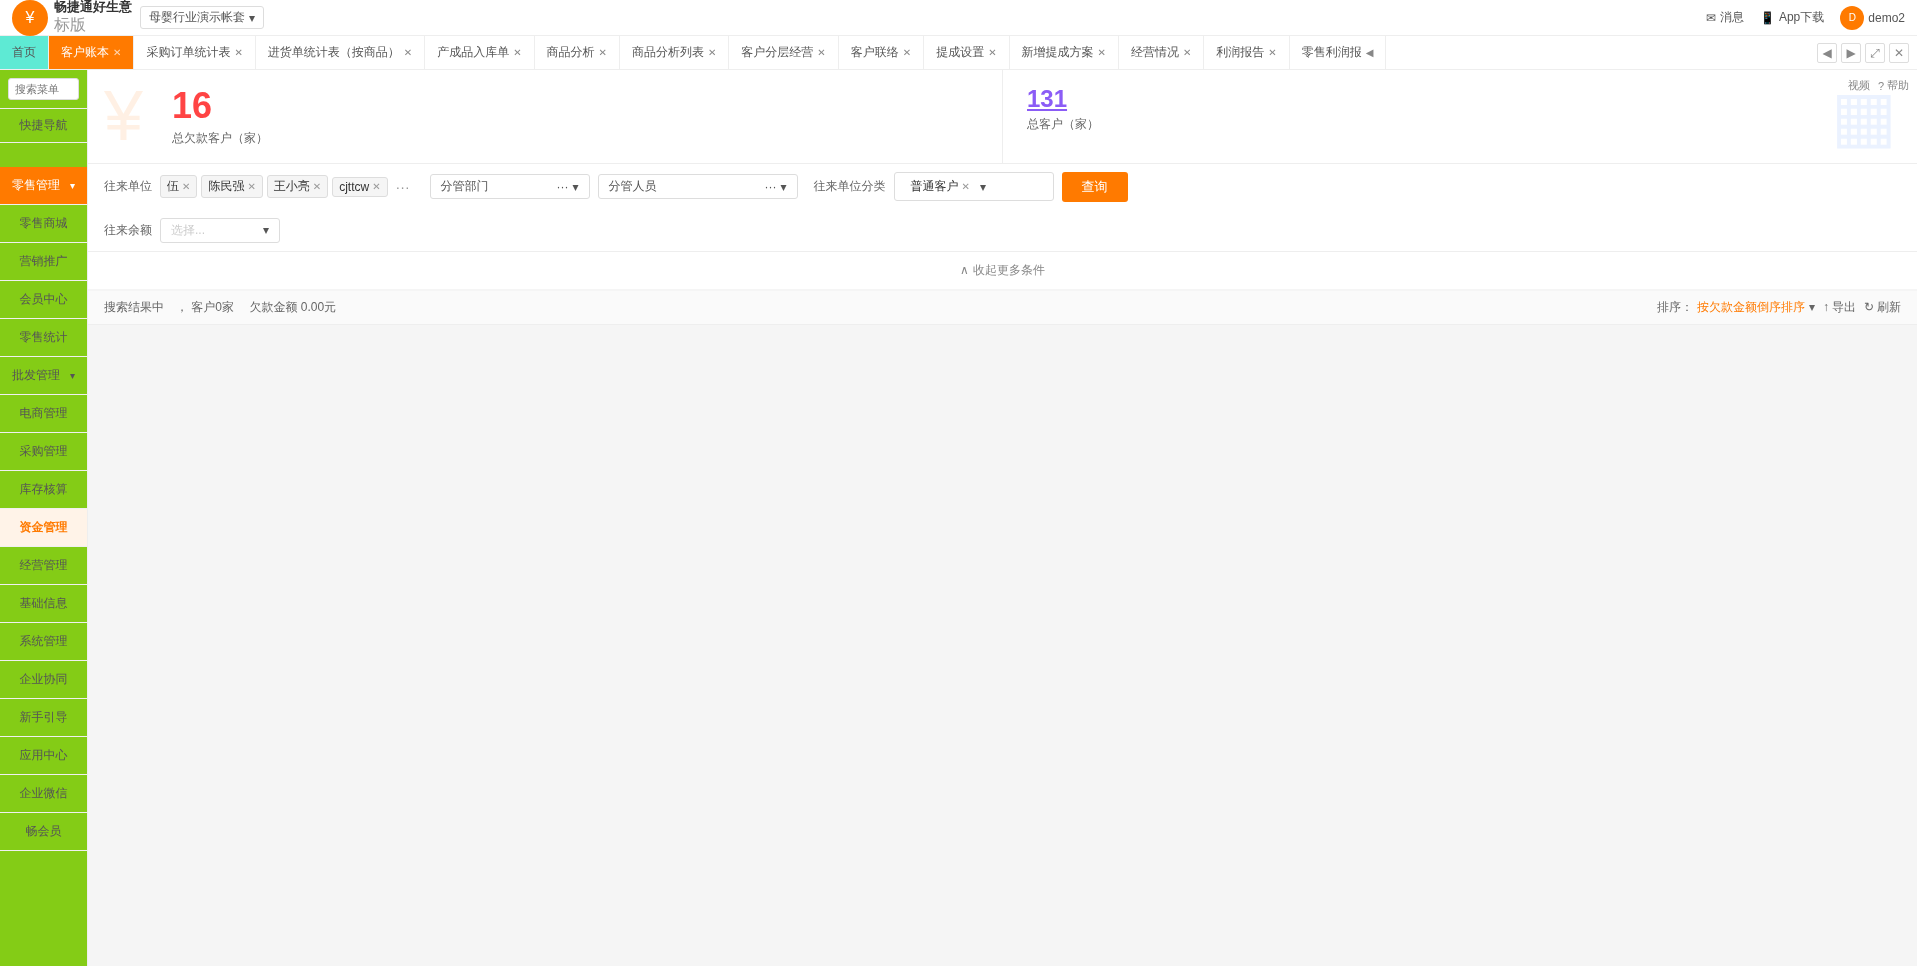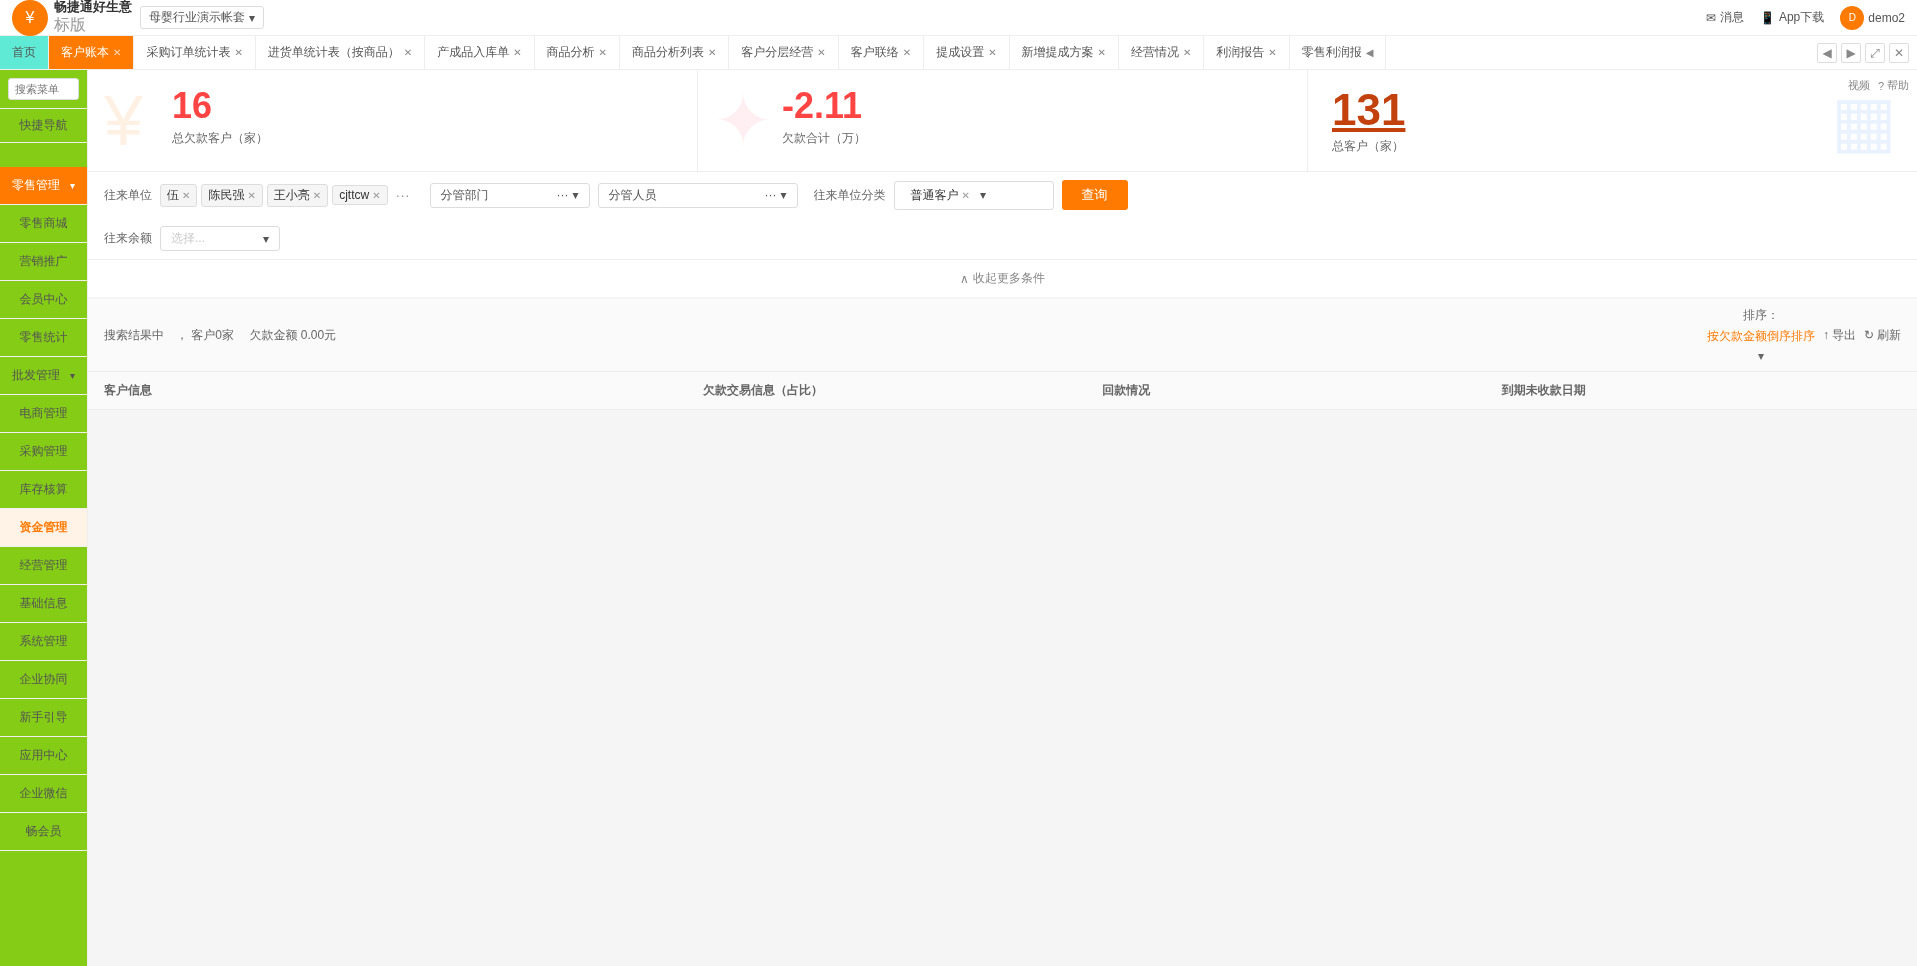--- a/index.html
+++ b/index.html
@@ -52,21 +52,21 @@
     .filter-more { color: #999; cursor: pointer; font-size: 14px; padding: 0 4px; }
     .filter-select { display: inline-flex; align-items: center; gap: 4px; padding: 3px 10px; border: 1px solid #ddd; border-radius: 3px; font-size: 12px; color: #555; background: #fff; cursor: pointer; min-width: 160px; }
     .filter-select-wide { min-width: 200px; }
     .collapse-btn { display: flex; align-items: center; gap: 4px; font-size: 12px; color: #888; cursor: pointer; padding: 4px 8px; }
 
     
     .result-bar { background: #fafafa; padding: 8px 16px; display: flex; align-items: center; justify-content: space-between; border-bottom: 1px solid #eee; }
     .result-info { font-size: 12px; color: #666; }
     .result-info span { margin-right: 12px; }
     .result-actions { display: flex; align-items: center; gap: 8px; font-size: 12px; color: #666; }
-    .sort-select { display: flex; align-items: center; gap: 4px; flex-direction: column; }
+    .sort-select { display: flex; align-items: center; gap: 4px; }
     .action-btn { display: flex; align-items: center; gap: 3px; cursor: pointer; color: #666; }
 
     
     .table-container { background: #fff; }
     .table-header { display: flex; padding: 10px 16px; border-bottom: 1px solid #eee; background: #fafafa; }
     .table-col { flex: 1; font-size: 12px; color: #666; font-weight: bold; }
     .table-col:first-child { flex: 1.5; }
 
     
     .empty-state { display: flex; flex-direction: column; align-items: center; justify-content: center; padding: 80px 20px; }
@@ -245,27 +245,22 @@
 
   <div class="content">
 
     <div class="stats-bar">
       <div class="stat-item" style="position:relative;">
         <div style="position:absolute;left:16px;top:50%;transform:translateY(-50%);opacity:0.1;font-size:70px;color:#ff7a00;">¥</div>
         <div class="stat-number" style="color:#ff4444;font-size:36px;font-weight:bold;padding-left:60px;">16</div>
         <div class="stat-label" style="padding-left:60px;">总欠款客户（家）</div>
       </div>
       <div class="stat-item" style="position:relative;">
-        <div style="position:absolute;left:16px;top:50%;transform:translateY(-50%);opacity:0.08;font-size:70px;color:#ff4466;">✦</div>
-        <div class="stat-number" style="color:#ff4444;font-size:36px;font-weight:bold;padding-left:60px;">-2.11</div>
-        <div class="stat-label" style="padding-left:60px;">欠款合计（万）</div>
-      </div>
-      <div class="stat-item" style="position:relative;">
         <div style="position:absolute;right:20px;top:50%;transform:translateY(-50%);opacity:0.1;font-size:70px;color:#4488ff;">▦</div>
-        <div class="stat-number black" style="color:#c2410c;font-size:44px;font-weight:bold;text-decoration:underline;">131</div>
+        <div class="stat-number black" style="color:#8b5cf6;font-size:24px;font-weight:bold;text-decoration:underline;">131</div>
         <div class="stat-label">总客户（家）</div>
         <div class="top-right-links" style="position:absolute;top:8px;right:8px;display:flex;gap:8px;font-size:11px;color:#888;">
           <span style="cursor:pointer;display:flex;align-items:center;gap:3px;">视频</span>
           <span style="cursor:pointer;display:flex;align-items:center;gap:3px;">? <span>帮助</span></span>
         </div>
       </div>
     </div>
 
     <div class="filter-container">
       <div class="filter-row-content">
@@ -350,31 +345,17 @@
           <span>导出</span>
         </div>
         <div class="action-btn">
           <span>↻</span>
           <span>刷新</span>
         </div>
       </div>
     </div>
 
     <div class="table-container">
-      <div class="table-header">
-        <div class="table-col">
-          <span>客户信息</span>
-        </div>
-        <div class="table-col">
-          <span>欠款交易信息（占比）</span>
-        </div>
-        <div class="table-col">
-          <span>回款情况</span>
-        </div>
-        <div class="table-col">
-          <span>到期未收款日期</span>
-        </div>
-      </div>
 
     </div>
 
   </div>
 </div>
 
 </body></html>

